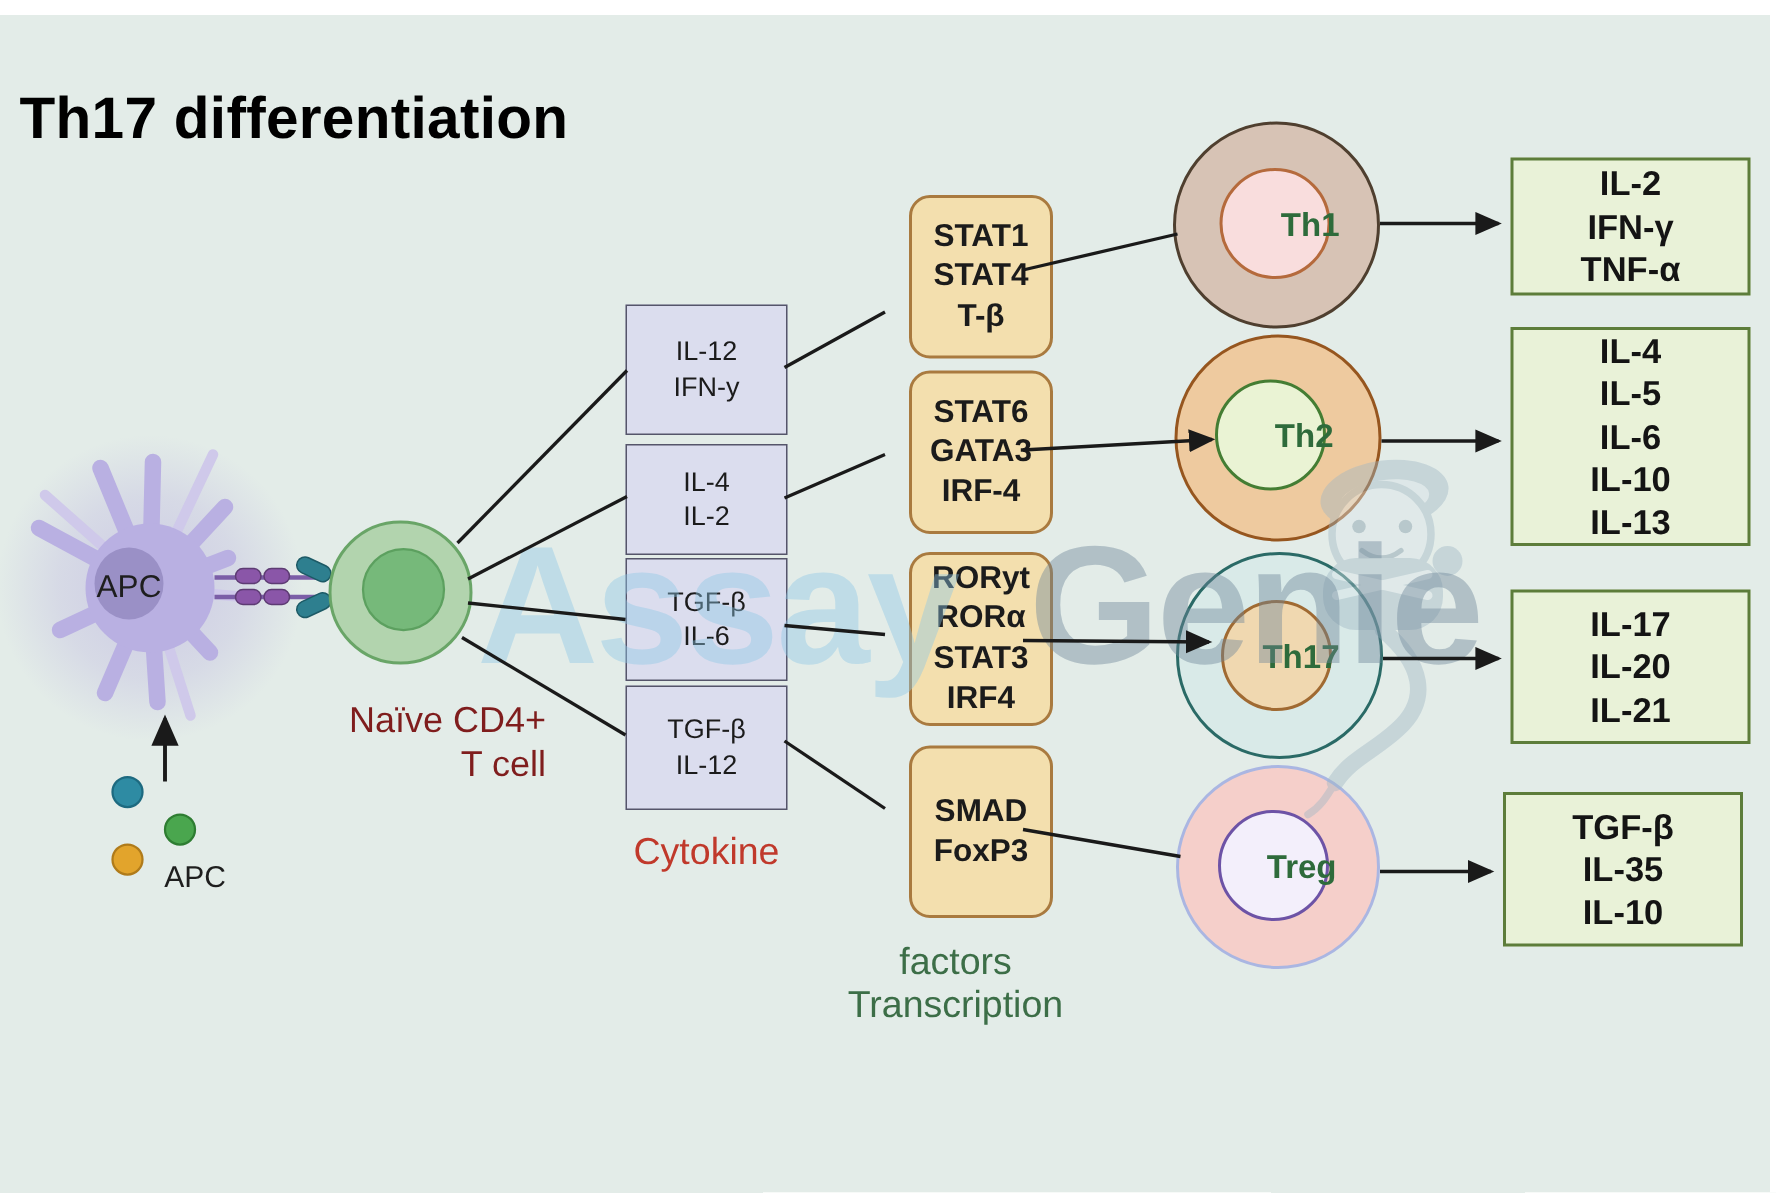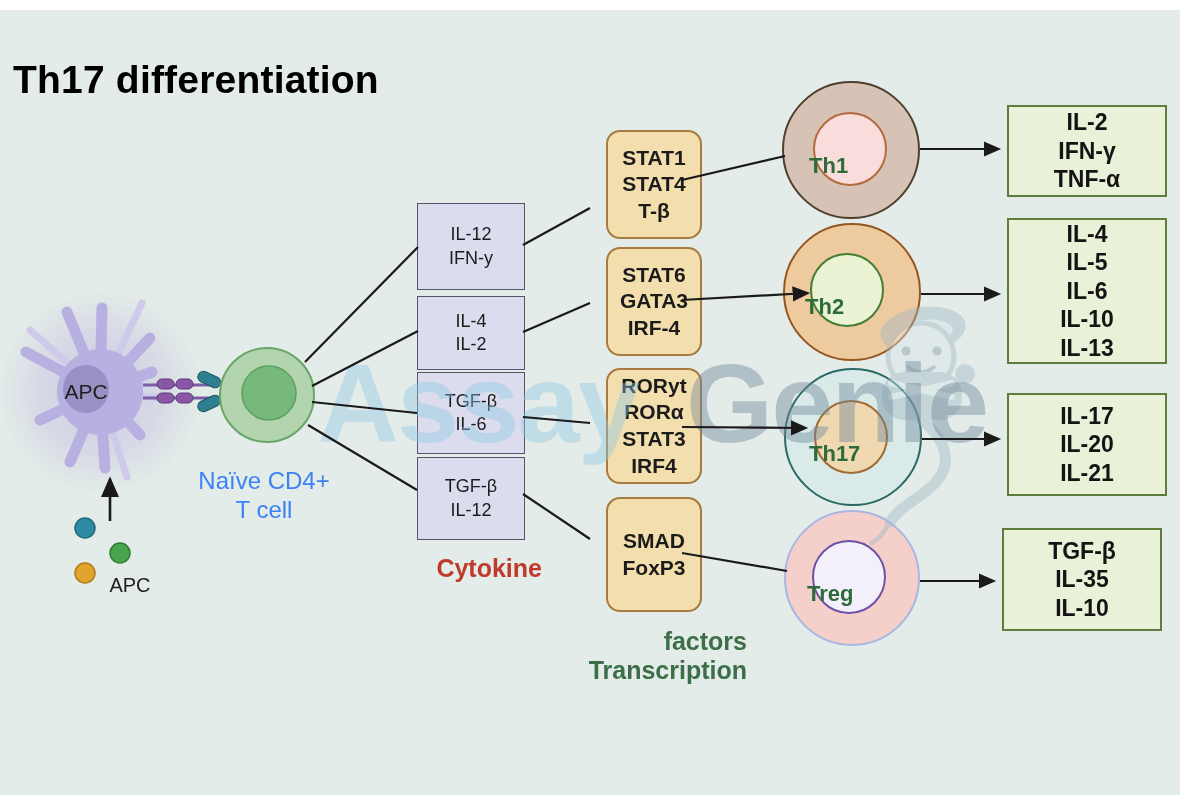--- a/index.html
+++ b/index.html
@@ -34,30 +34,30 @@
     background:#f3dfae;border:2px solid #a97a3f;border-radius:14px;
     display:flex;flex-direction:column;justify-content:center;align-items:center;
     font-size:21px;font-weight:bold;color:#1b1b1b;line-height:1.27;text-align:center;margin-left:16px;
   }
   .out-box{
     position:absolute;left:1007px;width:156px;z-index:3;
     background:#e9f2d8;border:2px solid #5d7d3a;
     display:flex;flex-direction:column;justify-content:center;align-items:center;
     font-size:23px;font-weight:bold;color:#141414;line-height:1.24;text-align:center;
   }
-  .group-label{position:absolute;z-index:3;text-align:right;font-weight:bold;}
+  .group-label{position:absolute;z-index:3;text-align:center;font-weight:normal;}
   #cytokine-label{left:400px;top:554px;width:142px;font-size:25px;color:#c0392b;}
   #tf-label{left:527px;top:627px;width:220px;font-size:25px;color:#3c6e47;line-height:1.15;}
   .cell-label{
-    position:absolute;z-index:3;width:84px;text-align:left;
-    font-size:22px;font-weight:bold;color:#2e6b3b;margin-top:16px;
+    position:absolute;z-index:3;width:84px;text-align:right;
+    font-size:22px;font-weight:bold;color:#2e6b3b;
   }
   #naive-label{
-    position:absolute;left:164px;top:466px;width:200px;z-index:3;text-align:center;
-    font-size:24px;color:#3b82f6;line-height:1.22;
+    position:absolute;left:164px;top:466px;width:200px;z-index:3;text-align:right;
+    font-size:24px;color:#7f1d1d;line-height:1.22;
   }
   #apc-nucleus-label{
     position:absolute;left:50px;top:380px;width:72px;z-index:3;text-align:center;
     font-size:21px;color:#1e1e1e;
   }
   #apc-legend-label{
     position:absolute;left:94px;top:574px;width:72px;z-index:3;text-align:center;
     font-size:20px;color:#1e1e1e;
   }
   #watermark-text{

